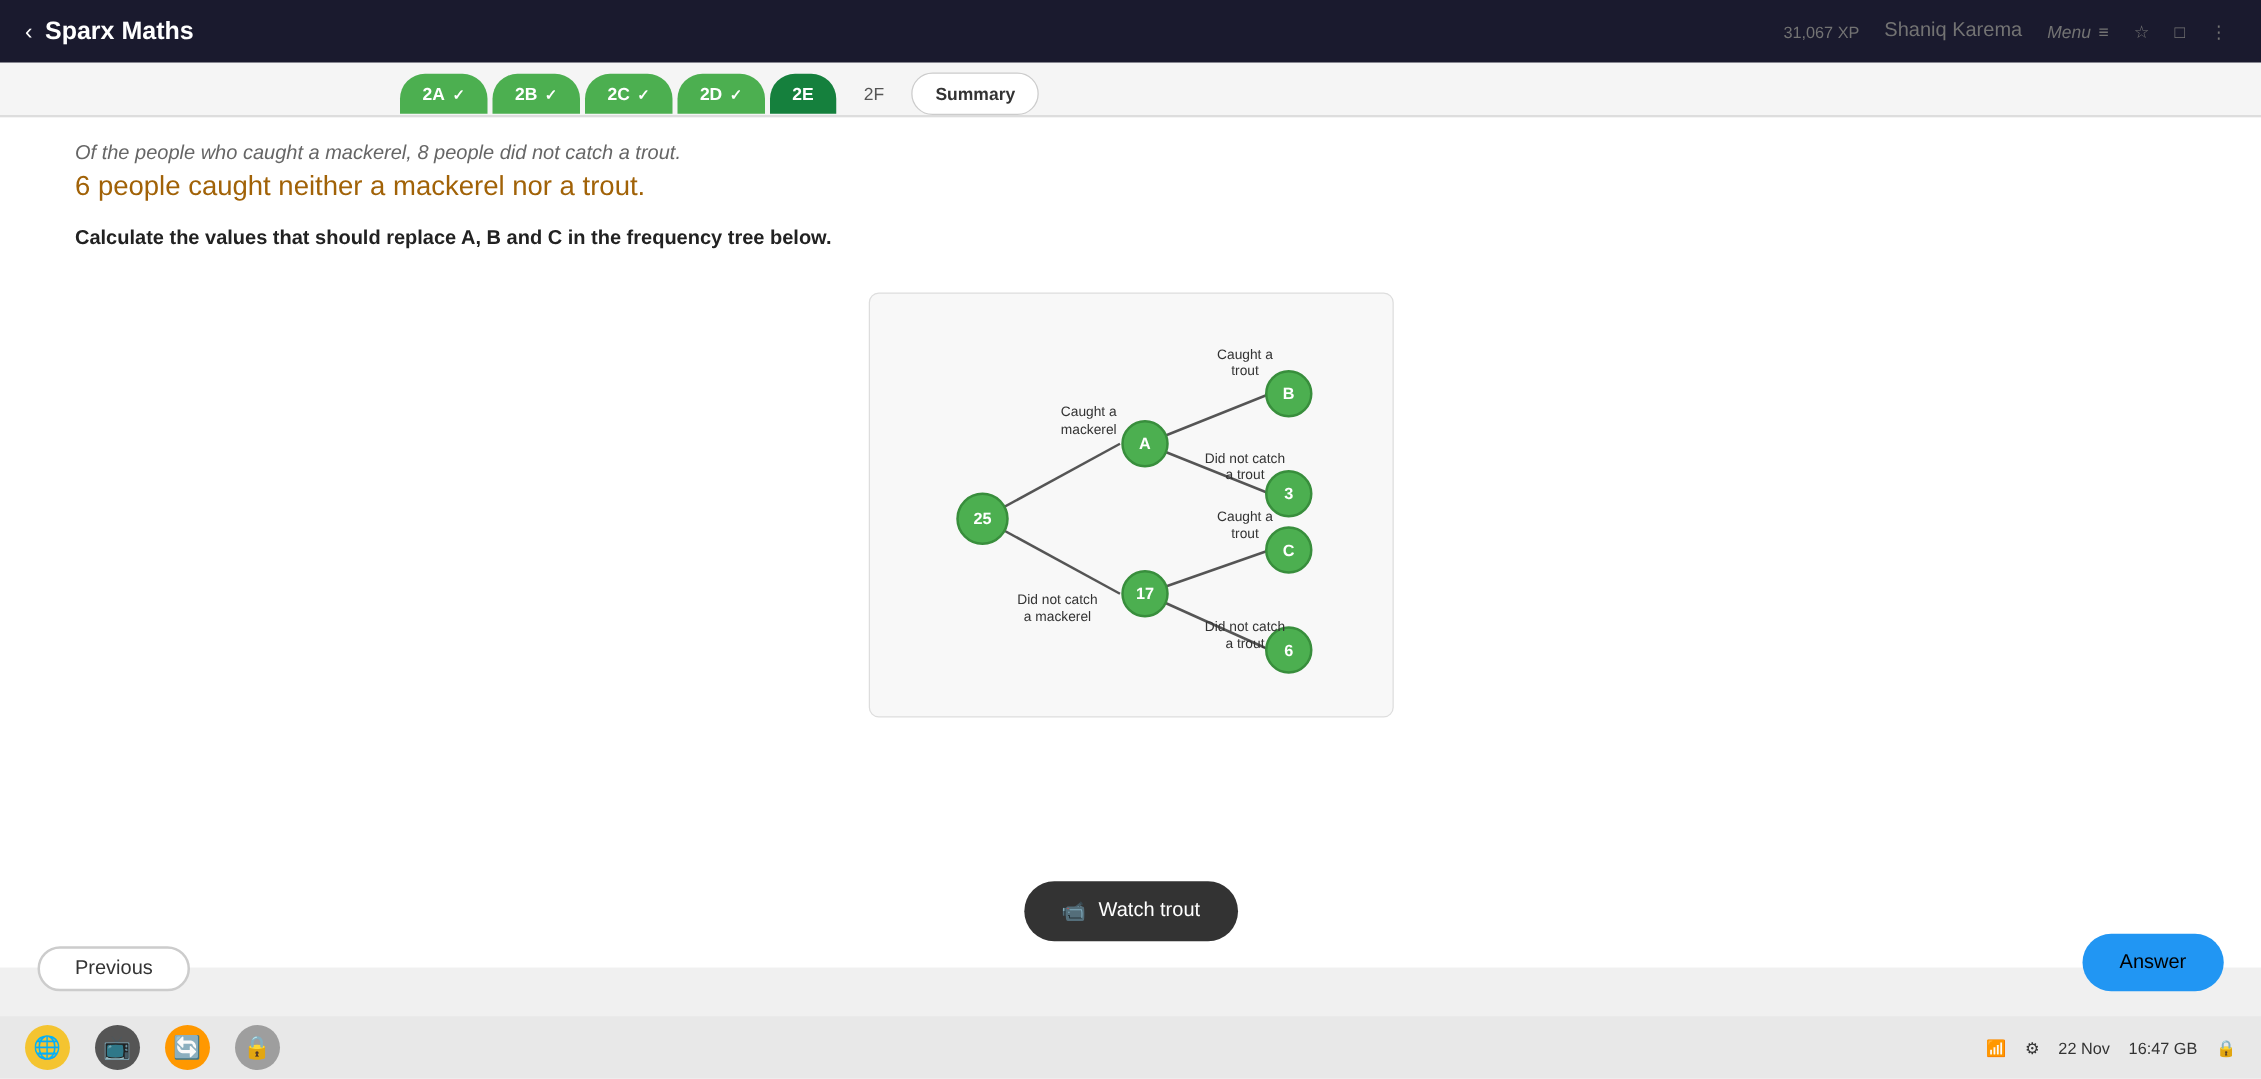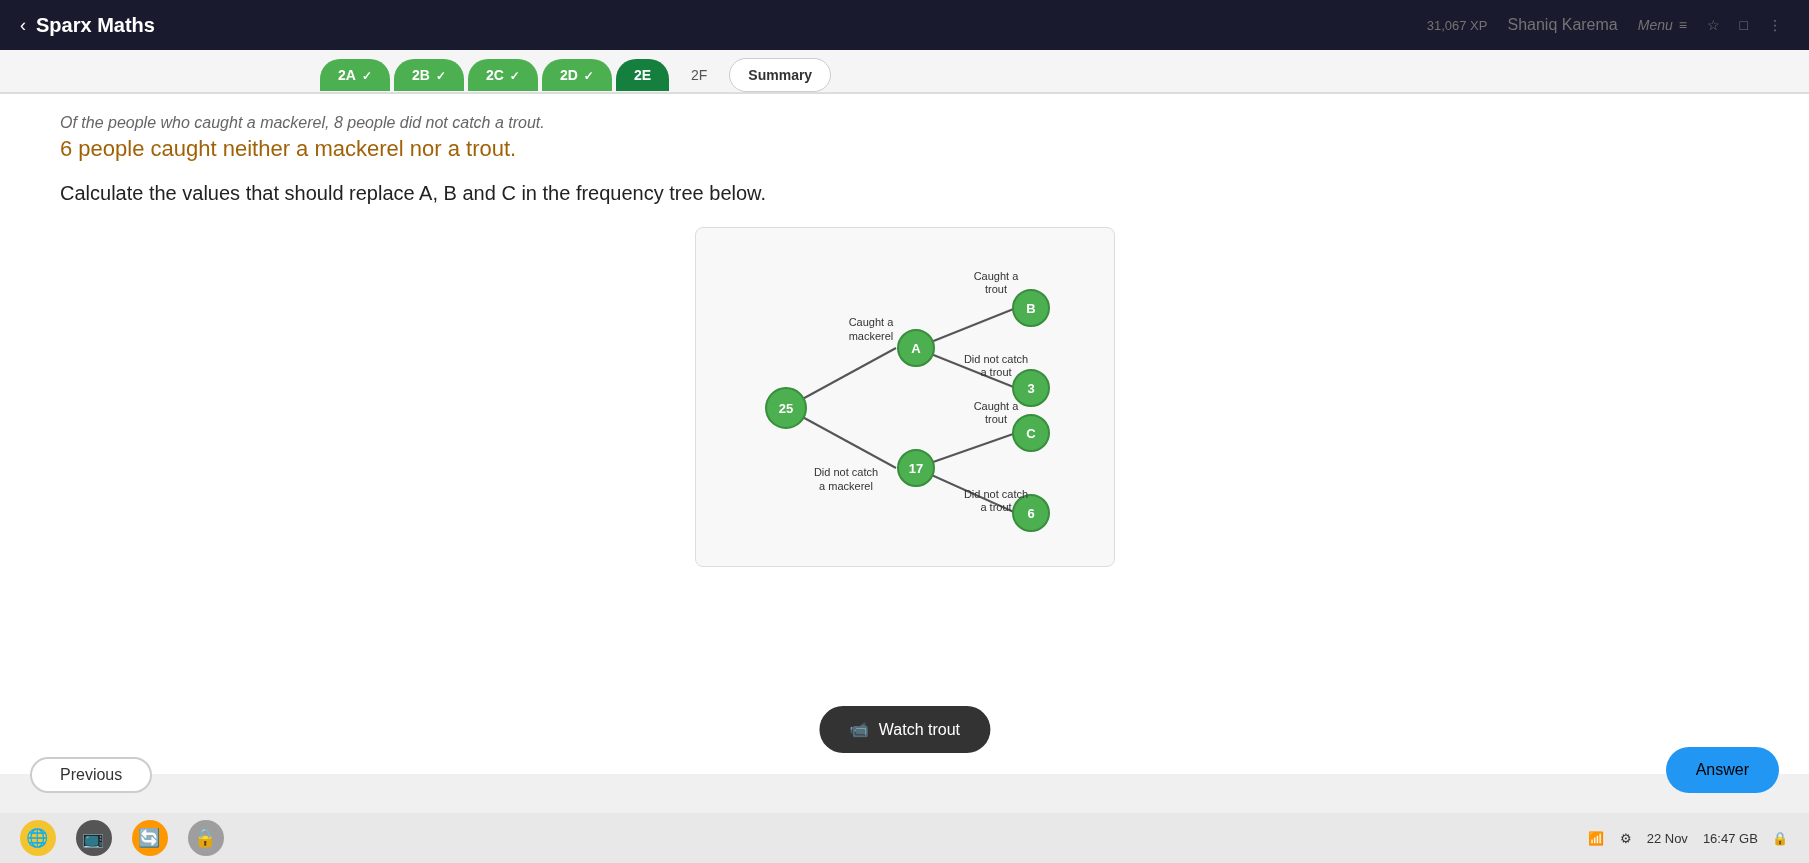--- a/index.html
+++ b/index.html
@@ -114,23 +114,24 @@
       margin-bottom: 4px;
       font-style: italic;
     }
     .problem-text-main {
       font-size: 22px;
       color: #a16207;
       margin-bottom: 20px;
       font-weight: 500;
     }
     .problem-instruction {
-      font-size: 20px;
+      font-size: 16px;
       color: #222;
-      margin-bottom: 22px;
+      margin-bottom: 34px;
+      font-weight: bold;
     }
 
     
     .diagram-container {
       background: #f8f8f8;
       border: 1px solid #ddd;
       border-radius: 8px;
       width: 420px;
       margin: 0 auto;
       padding: 30px 20px;

